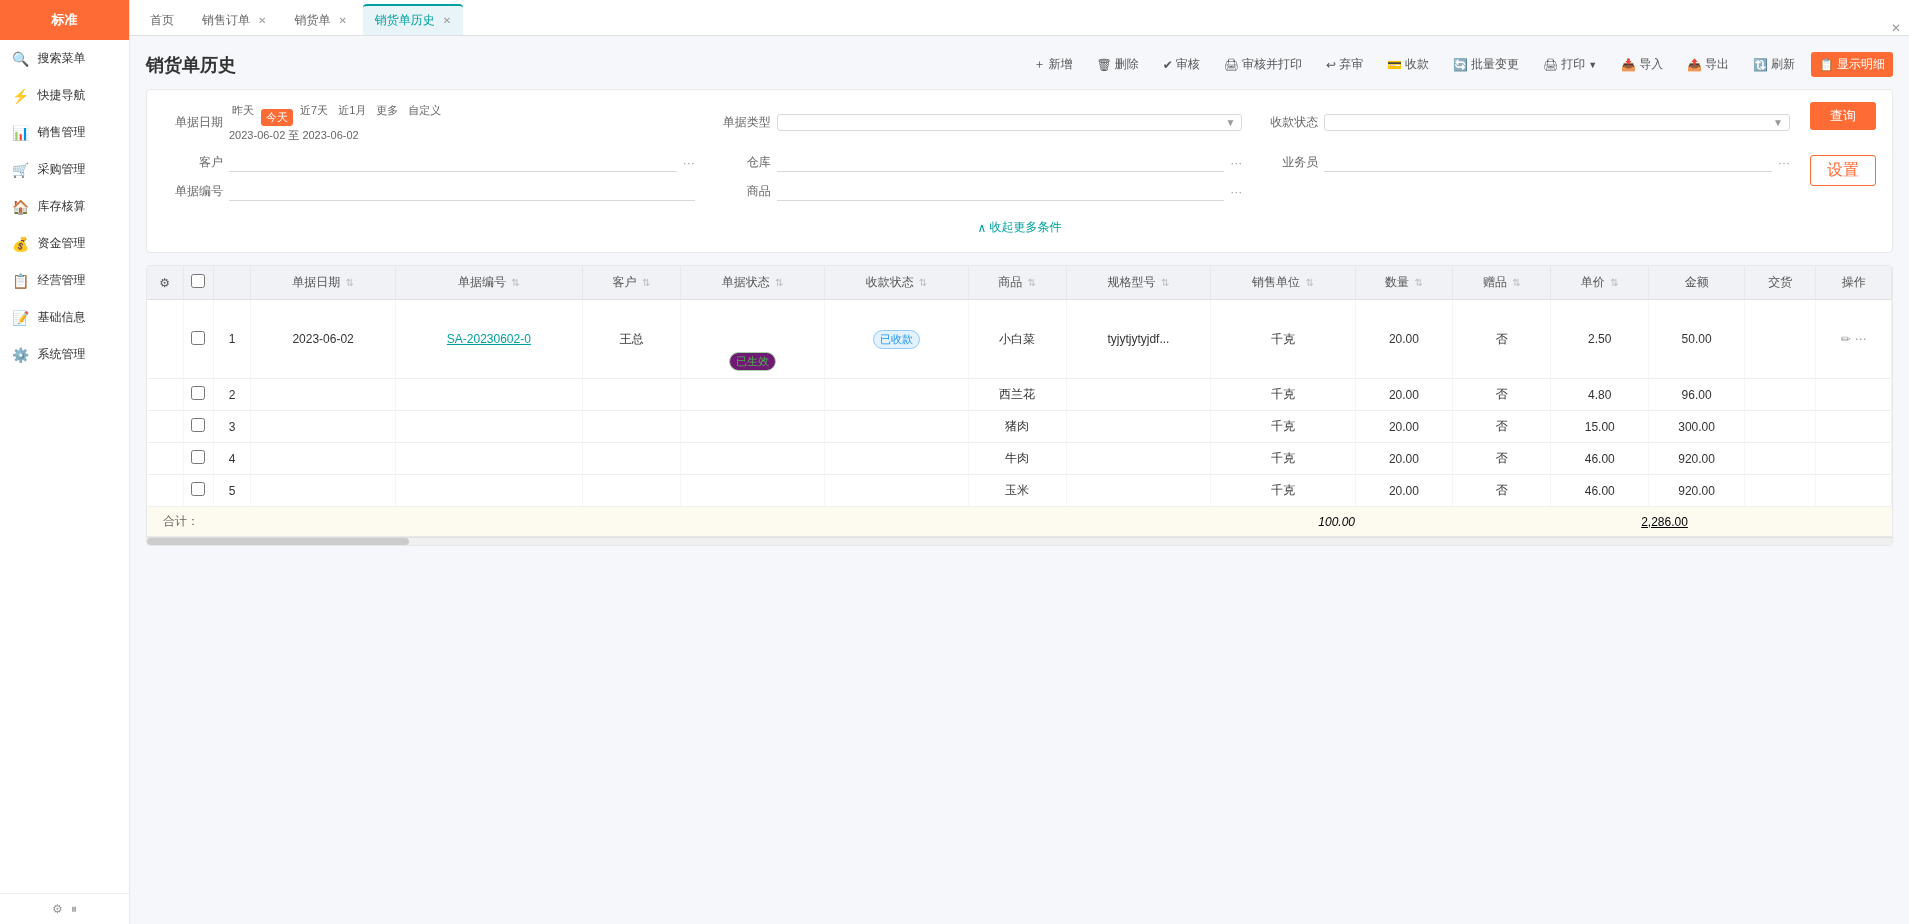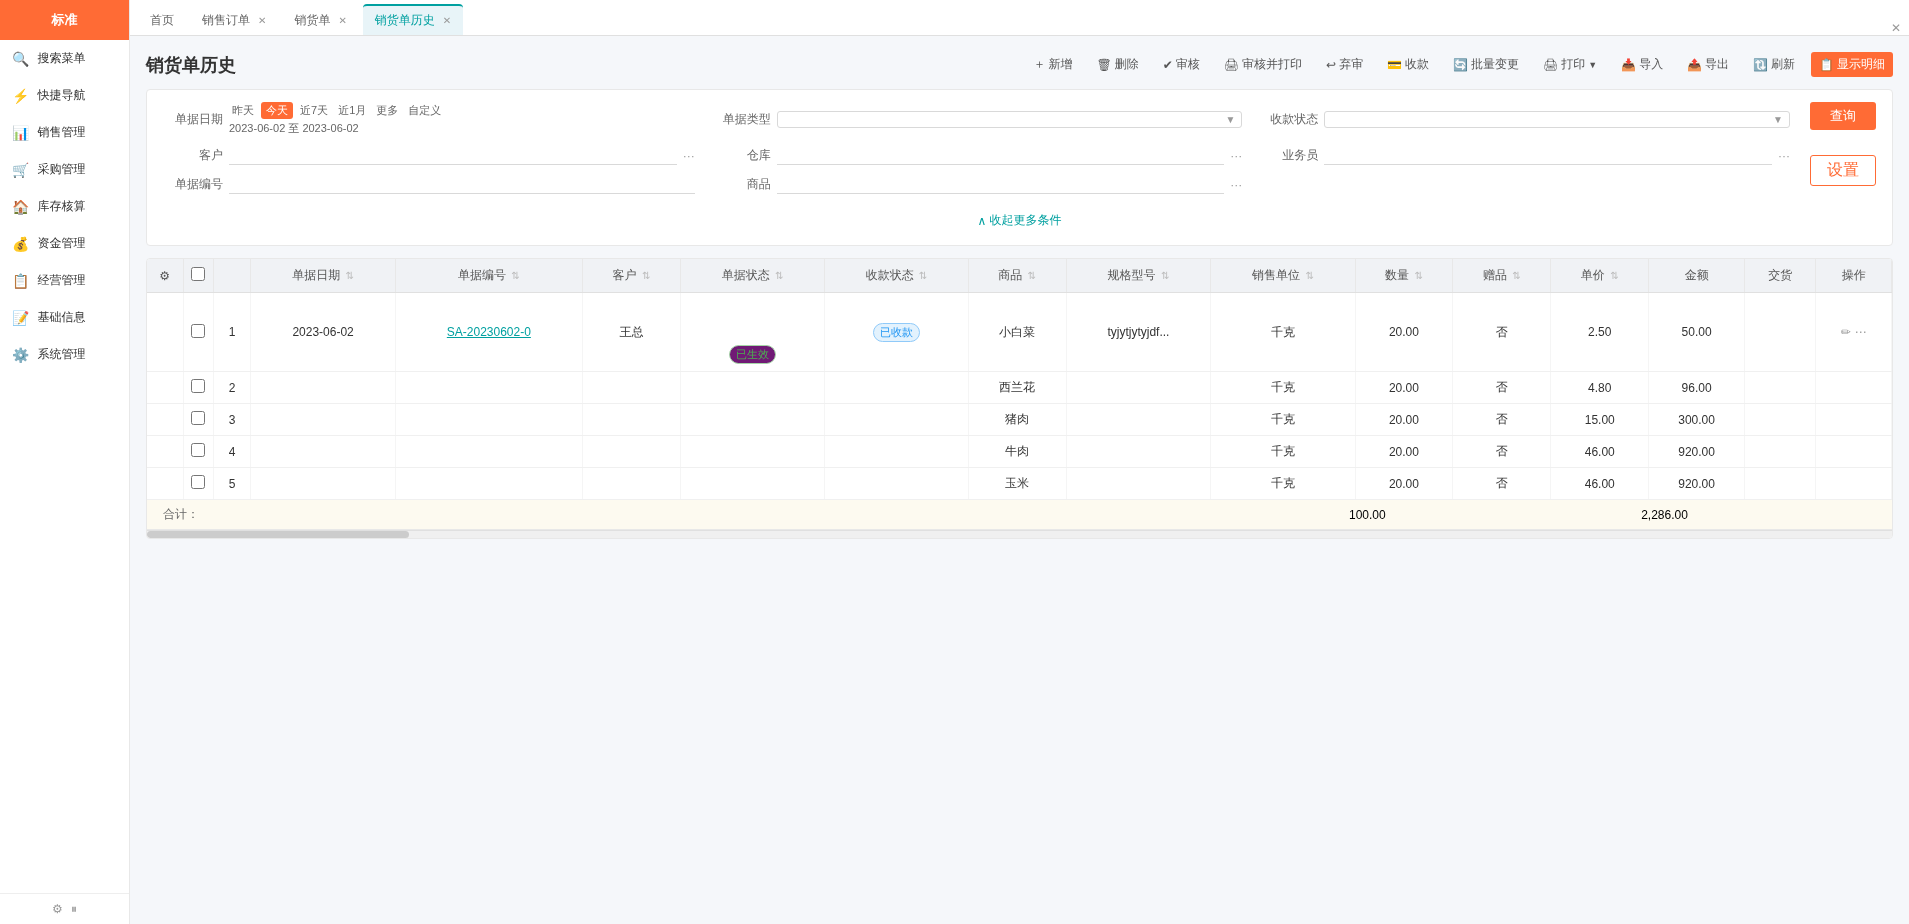--- a/index.html
+++ b/index.html
@@ -33,21 +33,21 @@
 
     
     .filter-section { background: #fff; border: 1px solid #e8e8e8; border-radius: 4px; padding: 12px 16px; margin-bottom: 12px; }
     .filter-row { display: flex; align-items: center; gap: 16px; margin-bottom: 10px; }
     .filter-item { display: flex; align-items: center; gap: 6px; flex: 1; }
     .filter-label { color: #666; white-space: nowrap; min-width: 60px; text-align: right; }
     .filter-input { border: none; border-bottom: 1px solid #d9d9d9; padding: 2px 4px; font-size: 12px; flex: 1; outline: none; background: transparent; }
     .filter-select { display: flex; align-items: center; border: 1px solid #d9d9d9; border-radius: 3px; padding: 2px 6px; background: #fff; flex: 1; justify-content: space-between; cursor: pointer; }
     .date-options { display: flex; gap: 4px; font-size: 11px; }
     .date-opt { color: #666; cursor: pointer; padding: 1px 3px; }
-    .date-opt.active { color: #fff; background: #ff6b35; border-radius: 3px; padding: 1px 5px; }
+    .date-opt.active { color: #fff; background: #ff6b35; border-radius: 3px; padding: 1px 5px; margin-top: 7px; }
     .date-range { color: #666; font-size: 11px; margin-top: 2px; }
     .more-filter-btn { display: flex; align-items: center; justify-content: center; color: #00a0a0; cursor: pointer; padding: 4px; font-size: 12px; gap: 3px; }
     .filter-ellipsis { color: #999; cursor: pointer; }
     .query-btn { background: #ff6b35; color: #fff; border: none; padding: 5px 20px; border-radius: 3px; cursor: pointer; font-size: 13px; }
     .setting-btn { background: #fff; color: #ff6b35; border: 1px solid #ff6b35; padding: 4px 14px; border-radius: 3px; cursor: pointer; font-size: 16px; margin-top: 4px; display: block; }
 
     .filter-actions { display: flex; flex-direction: column; gap: 21px; }
 
     
     .table-section { background: #fff; border: 1px solid #e8e8e8; border-radius: 4px; overflow: hidden; }
@@ -469,24 +469,24 @@
           <div style="flex:1;"></div>
           <div style="flex:1;"></div>
           <div style="flex:1;"></div>
           <div style="flex:1;"></div>
           <div style="flex:1;"></div>
           <div style="flex:1;"></div>
           <div style="flex:1;"></div>
           <div style="flex:1;"></div>
           <div style="flex:1;"></div>
           <div style="flex:1;"></div>
-          <div style="text-align:right; padding-right:8px; flex:1;">100.00</div>
-          <div style="flex:1;"></div>
-          <div style="flex:1;"></div>
-          <div style="text-align:right; padding-right:8px; flex:1;">2,286.00</div>
+          <div style="text-align:center; padding-right:8px; flex:1;font-style:italic;">100.00</div>
+          <div style="flex:1;"></div>
+          <div style="flex:1;"></div>
+          <div style="text-align:right; padding-right:8px; flex:1;text-decoration:underline;">2,286.00</div>
           <div style="flex:1;"></div>
           <div style="flex:1;"></div>
         </div>
       </div>
 
       <div class="scroll-bar">
         <div class="scroll-thumb"></div>
       </div>
 
     </div>

